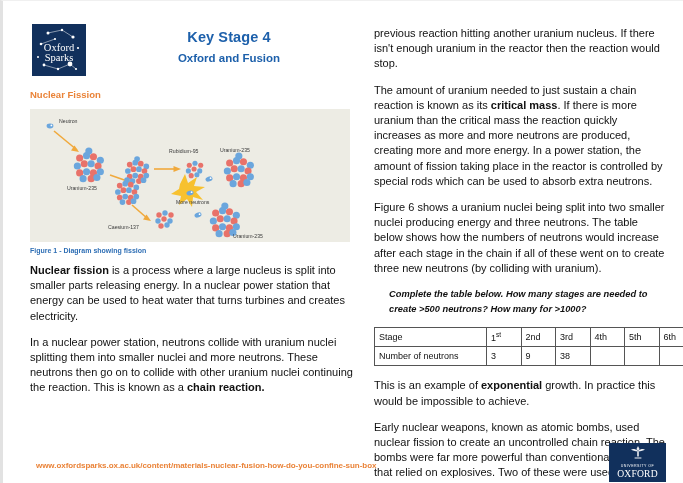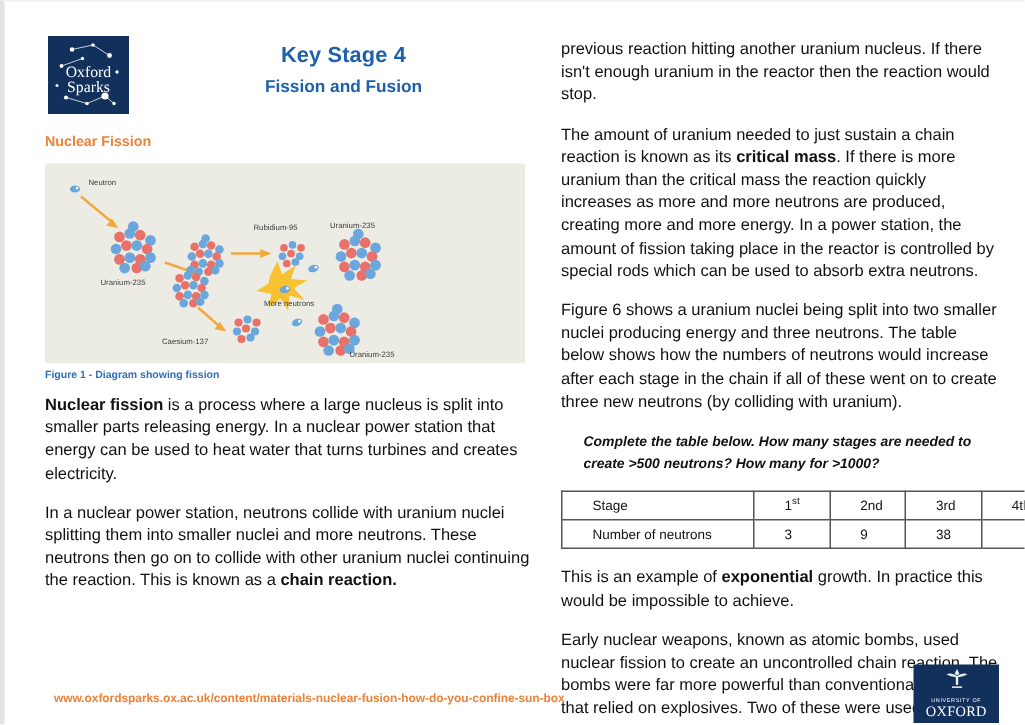--- a/index.html
+++ b/index.html
@@ -115,21 +115,21 @@
   
   table.neutron-table {
     border-collapse: collapse;
     width: 292px;
     margin: 0 0 12px 0;
     table-layout: fixed;
   }
   table.neutron-table td {
     border: 1px solid #555555;
     font-size: 9px;
-    padding: 2px 3px 3px 20px;
+    padding: 2px 3px 3px 4px;
     height: 13px;
     color: #111111;
     white-space: nowrap;
     overflow: hidden;
   }
   td.tbl-label { width: 104px; }
   td.tbl-cell  { width: 26.5px; }
   sup { font-size: 6.5px; vertical-align: super; }
 
   
@@ -190,21 +190,21 @@
           <path d="M23 15 L9 20"></path>
           <path d="M12 41 L26 45 L38 40 L44 45"></path>
         </g>
         <text x="27" y="27" fill="#ffffff" font-family="Liberation Serif, serif" font-size="10.5" text-anchor="middle">Oxford</text>
         <text x="27" y="37" fill="#ffffff" font-family="Liberation Serif, serif" font-size="10.5" text-anchor="middle">Sparks</text>
       </svg>
     </div>
 
     <div class="header-titles">
       <div class="title-main">Key Stage 4</div>
-      <div class="title-sub">Fission and Fusion</div>
+      <div class="title-sub">Oxford and Fusion</div>
     </div>
   </div>
 
   <div class="col-left">
 
     <div class="section-head">Nuclear Fission</div>
 
     <div class="figure-box">
       <svg width="320" height="133" viewBox="0 0 320 133">
         <defs>

